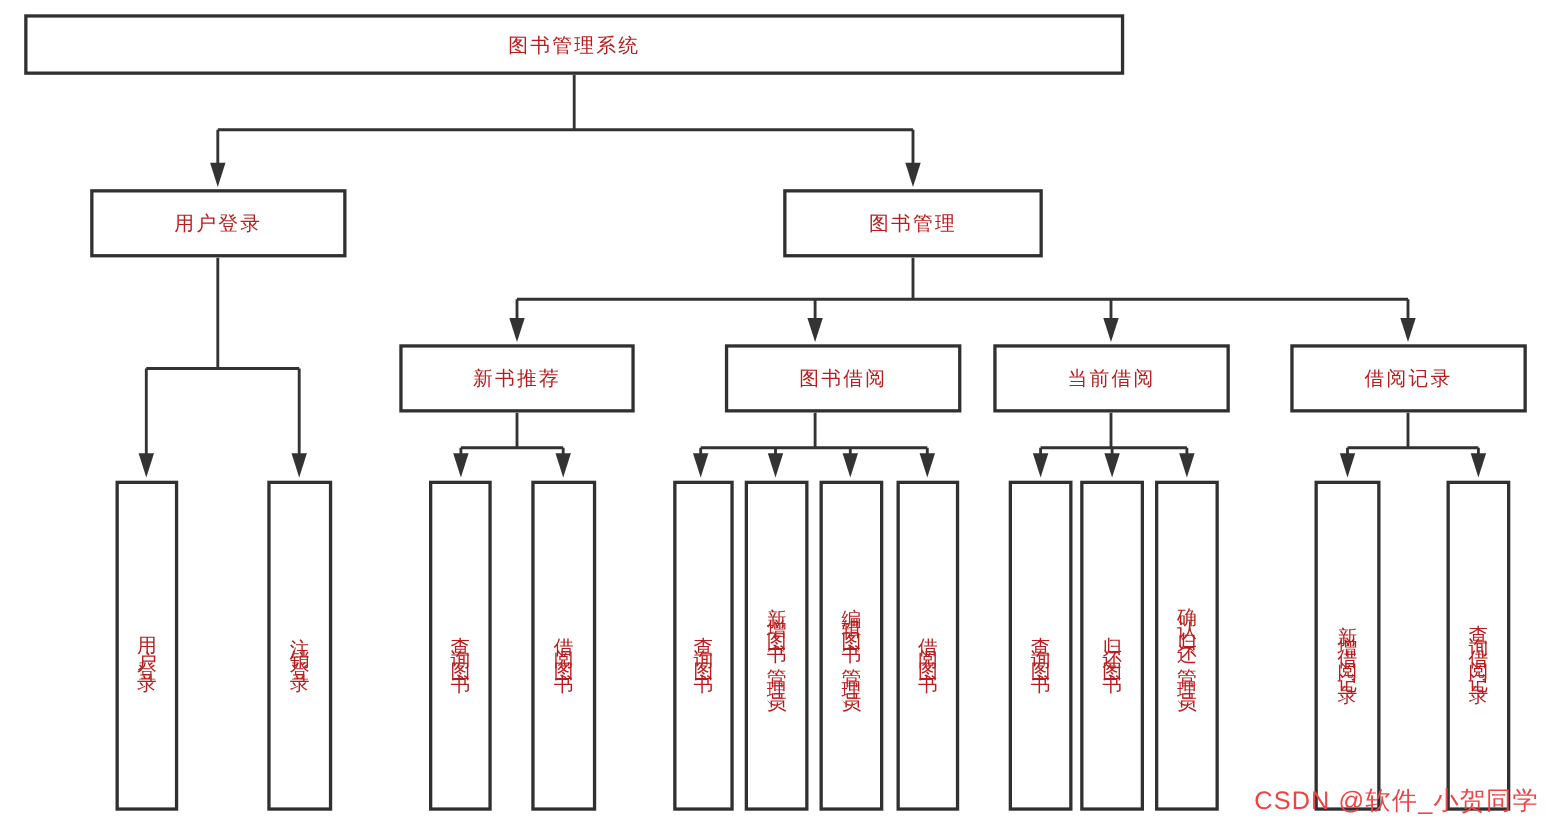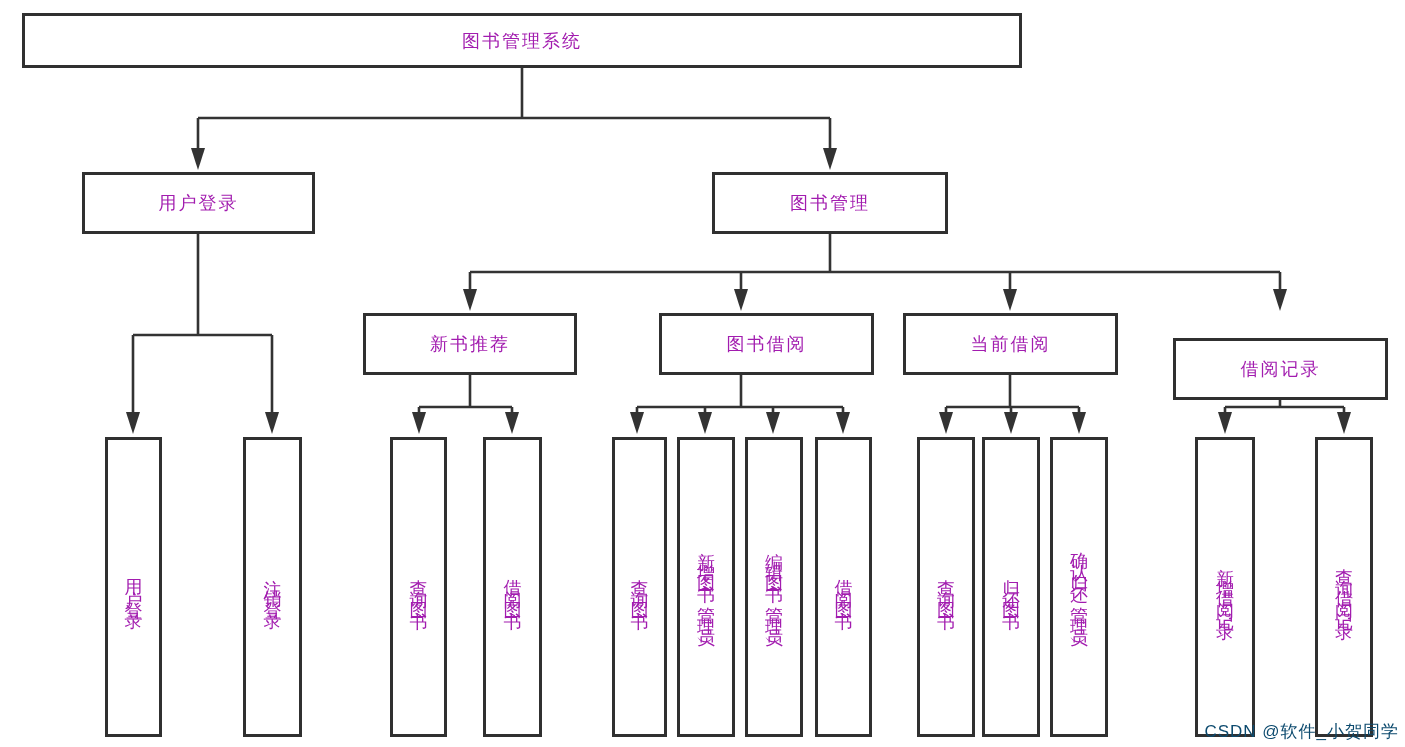--- a/index.html
+++ b/index.html
@@ -20,21 +20,21 @@
     left: 0; top: 0;
     width: 1405px;
     height: 747px;
     pointer-events: none;
   }
   .box {
     position: absolute;
     box-sizing: border-box;
     border: 3px solid #303030;
     background: #ffffff;
-    color: #a21caf;
+    color: #b91c1c;
     display: flex;
     align-items: center;
     justify-content: center;
     font-size: 18px;
     letter-spacing: 2px;
     white-space: nowrap;
     z-index: 2;
   }
   .leaf {
     writing-mode: vertical-rl;
@@ -42,41 +42,41 @@
     letter-spacing: 11px;
     font-size: 18px;
     white-space: normal;
   }
   .root-box   { left: 22px;   top: 13px;  width: 1000px; height: 55px; }
   .b-user     { left: 82px;   top: 172px; width: 233px;  height: 62px; }
   .b-book     { left: 712px;  top: 172px; width: 236px;  height: 62px; }
   .c-newrec   { left: 363px;  top: 313px; width: 214px;  height: 62px; }
   .c-borrow   { left: 633px;  top: 313px; width: 215px;  height: 62px; margin-left: 26px; }
   .c-current  { left: 903px;  top: 313px; width: 215px;  height: 62px; }
-  .c-records  { left: 1173px; top: 313px; width: 215px;  height: 62px; margin-top: 25px; }
+  .c-records  { left: 1173px; top: 313px; width: 215px;  height: 62px; }
   .lf { top: 437px; height: 300px; }
   .l1  { left: 105px;  width: 57px; }
   .l2  { left: 243px;  width: 59px; }
   .l3  { left: 390px;  width: 57px; }
   .l4  { left: 483px;  width: 59px; }
   .l5  { left: 612px;  width: 55px; }
   .l6  { left: 677px;  width: 58px; }
   .l7  { left: 745px;  width: 58px; }
   .l8  { left: 815px;  width: 57px; }
   .l9  { left: 917px;  width: 58px; }
   .l10 { left: 982px;  width: 58px; }
   .l11 { left: 1050px; width: 58px; }
   .l12 { left: 1195px; width: 60px; }
   .l13 { left: 1315px; width: 58px; }
   .watermark {
     position: absolute;
     right: 6px;
     bottom: 4px;
-    color: #0c4a6e;
-    font-size: 17px;
+    color: #ef4444;
+    font-size: 23px;
     letter-spacing: 1px;
     z-index: 3;
   }
 </style>
 </head>
 <body>
 
 <div class="stage">
 
   <svg class="connectors" viewBox="0 0 1405 747" xmlns="http://www.w3.org/2000/svg">

